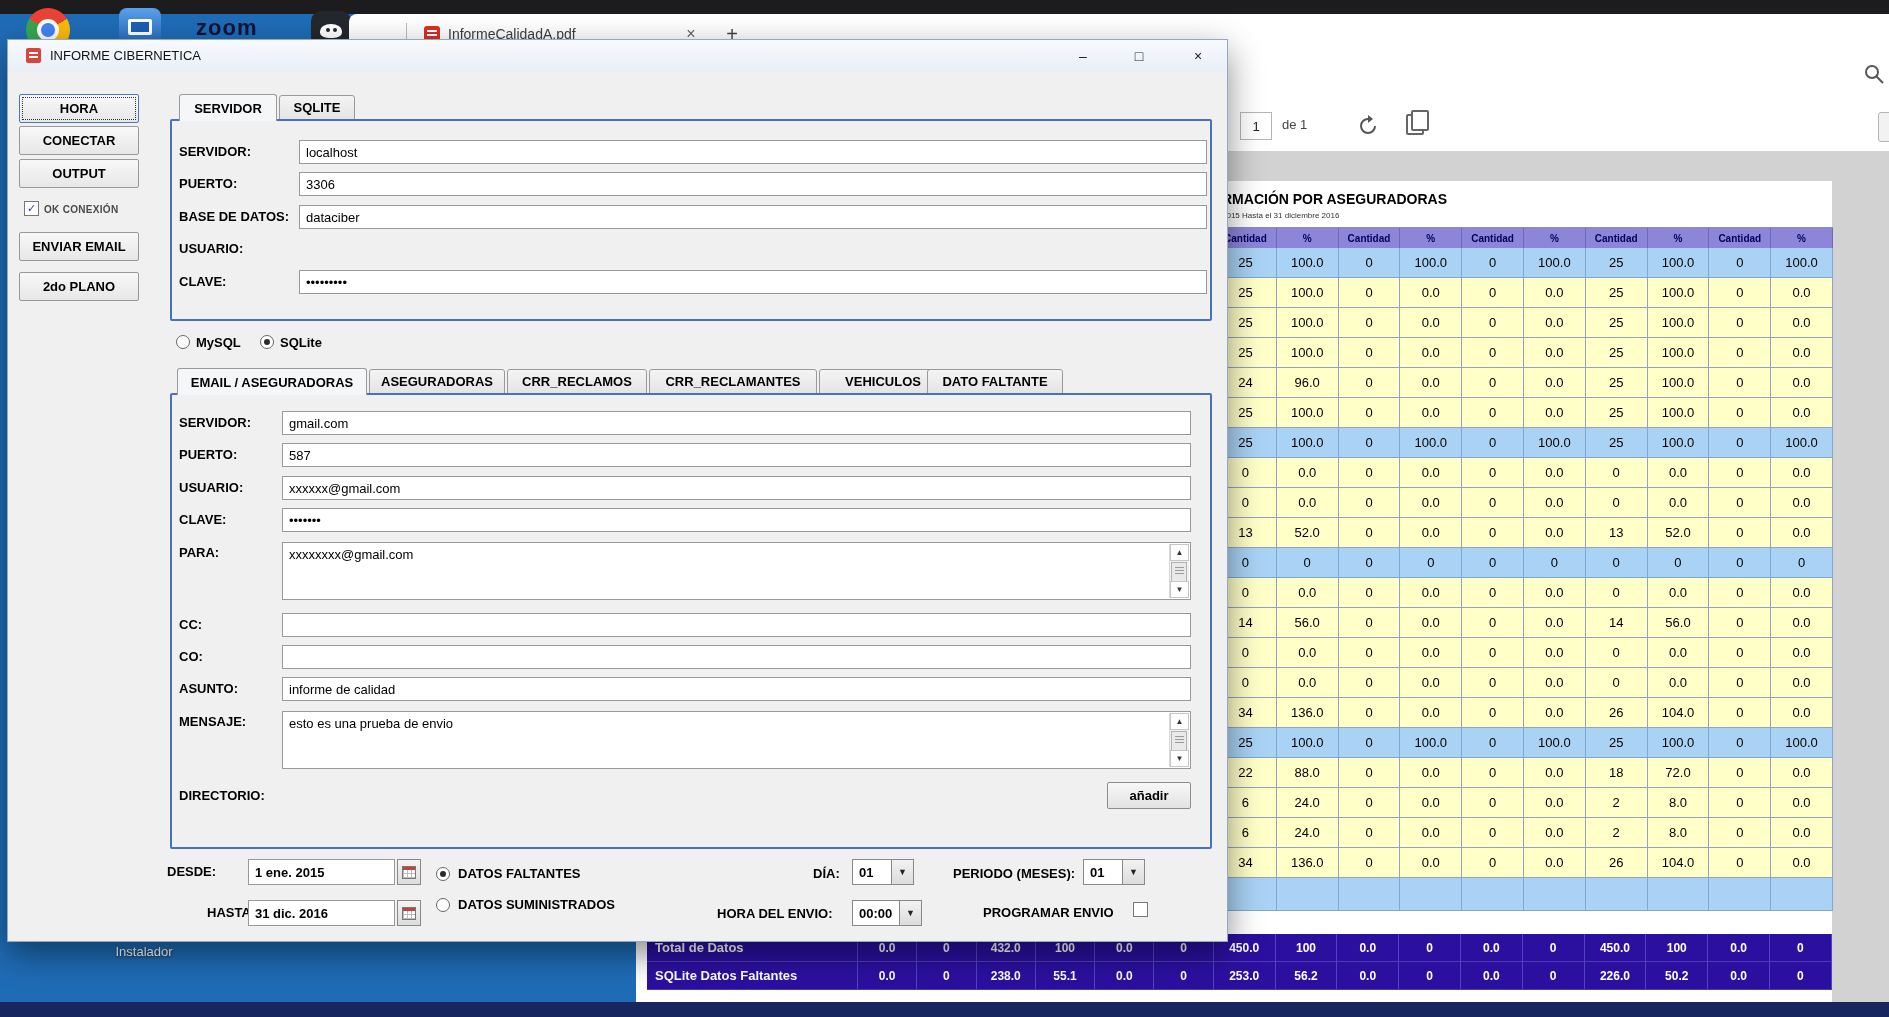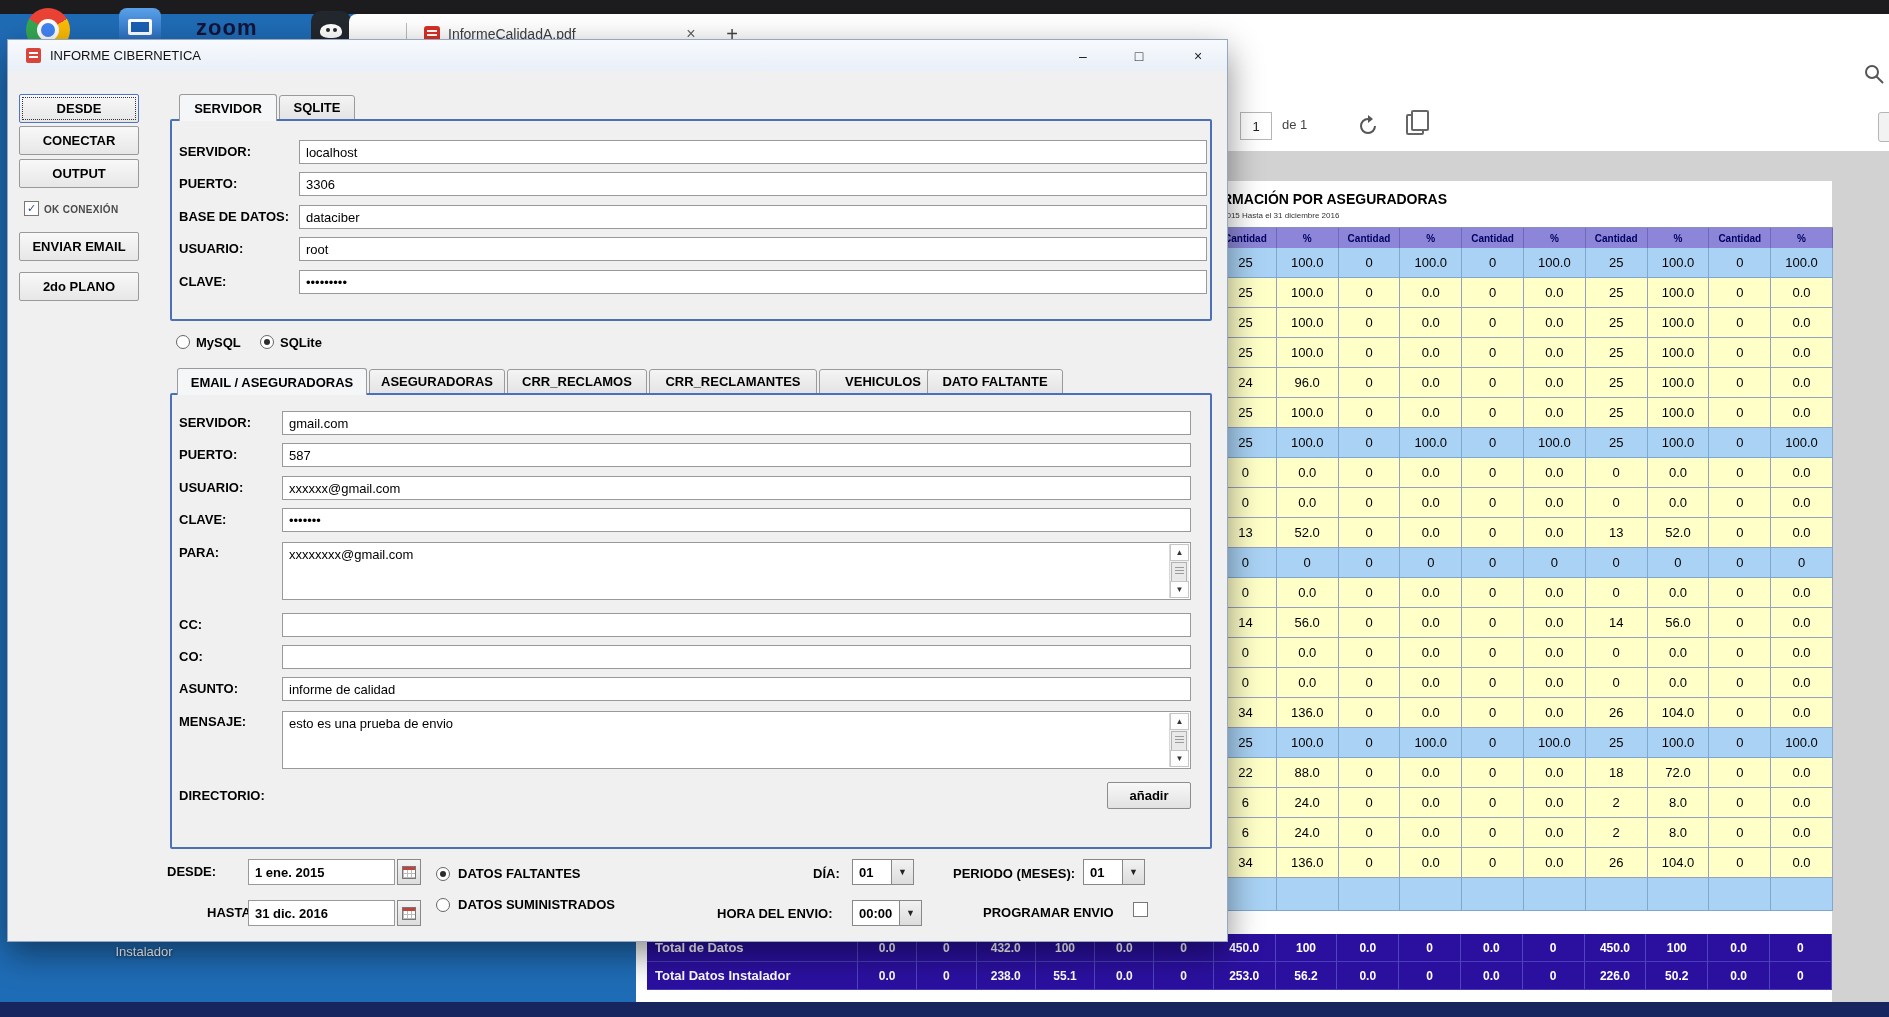--- a/index.html
+++ b/index.html
@@ -455,21 +455,21 @@
           <div class="totcell rw">0.0</div>
           <div class="totcell rw">0</div>
           <div class="totcell rw">0.0</div>
           <div class="totcell rw">0</div>
           <div class="totcell rw">450.0</div>
           <div class="totcell rw">100</div>
           <div class="totcell rw">0.0</div>
           <div class="totcell rw">0</div>
         </div>
         <div class="totrow">
-          <div class="totlabel">Total Datos Instalador</div>
+          <div class="totlabel">SQLite Datos Faltantes</div>
           <div class="totcell lw">0.0</div>
           <div class="totcell lw">0</div>
           <div class="totcell lw">238.0</div>
           <div class="totcell lw">55.1</div>
           <div class="totcell lw">0.0</div>
           <div class="totcell lw">0</div>
           <div class="totcell rw">253.0</div>
           <div class="totcell rw">56.2</div>
           <div class="totcell rw">0.0</div>
           <div class="totcell rw">0</div>
@@ -485,42 +485,41 @@
 
   <div class="appwin">
     <div class="titlebar">
       <div class="app-ico"></div>
       <div class="ttl">INFORME CIBERNETICA</div>
       <div class="wc" style="left:1056px;">–</div>
       <div class="wc" style="left:1112px;">□</div>
       <div class="wc" style="left:1171px;">×</div>
     </div>
 
-    <div class="sbtn focus" style="top:54px;">DESDE</div>
+    <div class="sbtn focus" style="top:54px;">HORA</div>
     <div class="sbtn" style="top:86px;">CONECTAR</div>
     <div class="sbtn" style="top:119px;">OUTPUT</div>
     <div class="chk" style="left:16px;top:161px;">
         <span>✓</span>
       </div>
     <div class="chk-label" style="left:36px;top:164px;">OK CONEXIÓN</div>
     <div class="sbtn" style="top:192px;">ENVIAR EMAIL</div>
     <div class="sbtn" style="top:232px;">2do PLANO</div>
 
     <div class="tab sel" style="left:171px;top:54px;width:98px;">SERVIDOR</div>
     <div class="tab" style="left:271px;top:55px;width:76px;">SQLITE</div>
 
     <div class="panel" style="top:79px;height:202px;"></div>
     <div class="flabel" style="left:171px;top:104px;">SERVIDOR:</div>
     <input class="tf" style="left: 291px; top: 100px; width: 908px;" value="localhost">
     <div class="flabel" style="left:171px;top:136px;">PUERTO:</div>
     <input class="tf" style="left: 291px; top: 132px; width: 908px;" value="3306">
     <div class="flabel" style="left:171px;top:169px;">BASE DE DATOS:</div>
     <input class="tf" style="left: 291px; top: 165px; width: 908px;" value="dataciber">
     <div class="flabel" style="left:171px;top:201px;">USUARIO:</div>
-    <input class="tf" style="left: 291px; top: 197px; width: 908px;" value="root">
     <div class="flabel" style="left:171px;top:234px;">CLAVE:</div>
     <input class="tf" style="left: 291px; top: 230px; width: 908px;" value="•••••••••">
 
     <div class="radio" style="left:168px;top:295px;"></div>
     <div class="rlabel" style="left:188px;top:295px;">MySQL</div>
     <div class="radio sel" style="left:252px;top:295px;"></div>
     <div class="rlabel" style="left:272px;top:295px;">SQLite</div>
 
     <div class="tab sel" style="left:169px;top:328px;width:190px;">EMAIL / ASEGURADORAS</div>
     <div class="tab" style="left:361px;top:329px;width:136px;">ASEGURADORAS</div>

